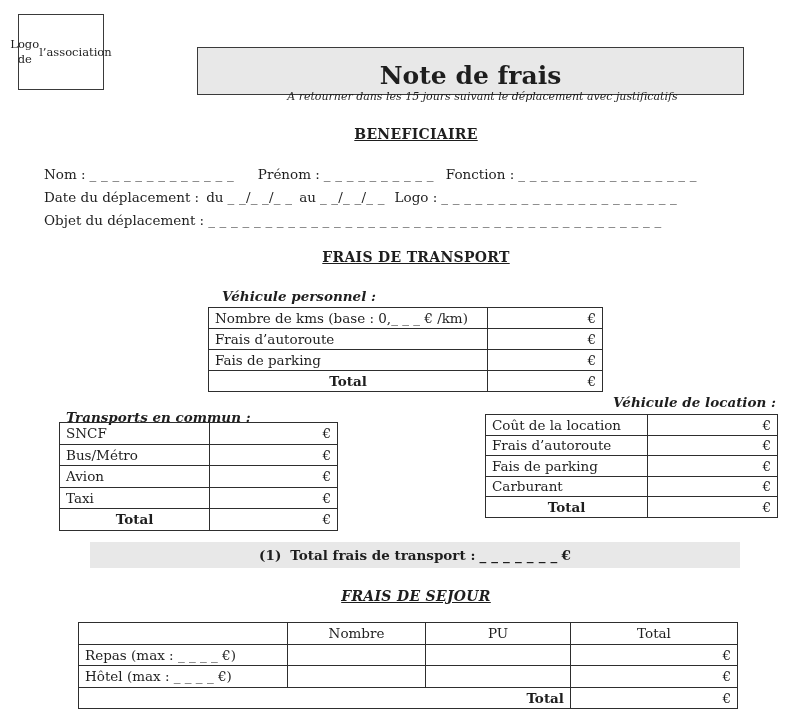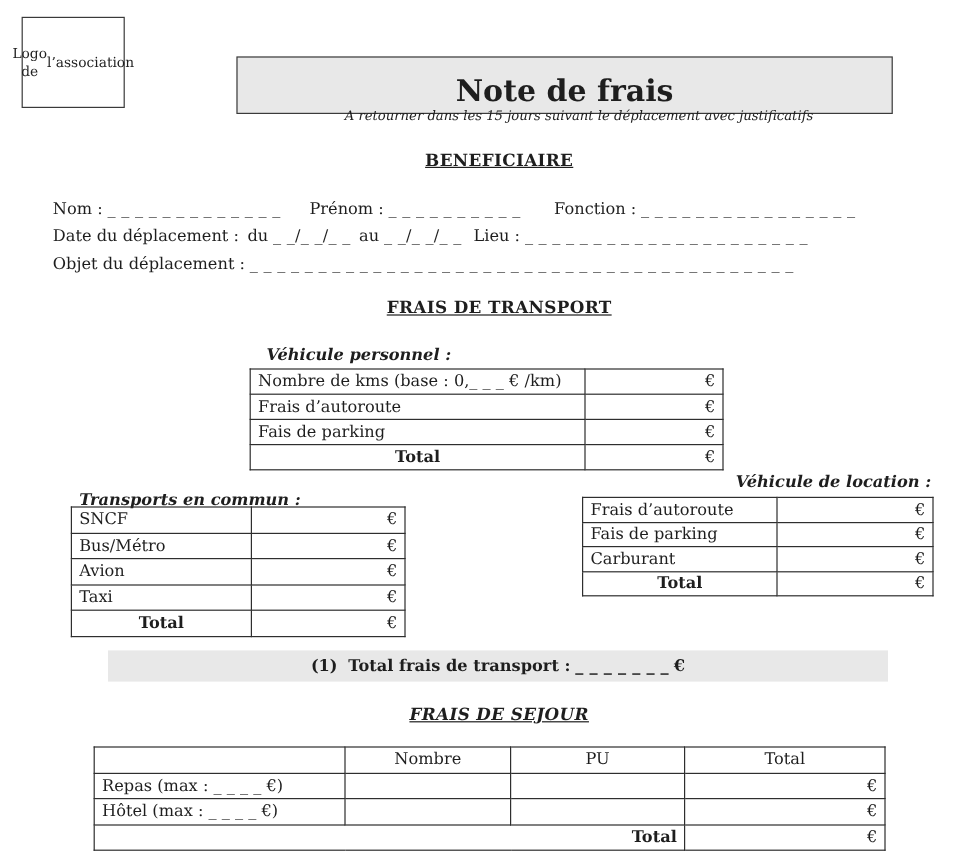--- a/index.html
+++ b/index.html
@@ -25,21 +25,21 @@
   .section-h{
     position:absolute;left:16px;width:800px;text-align:center;
     font-weight:bold;font-size:14px;text-decoration:underline;letter-spacing:.3px;
   }
   .h-benef{top:126px;}
   .h-transport{top:249px;}
   .h-sejour{top:588px;font-style:italic;}
   
   .benef-lines{position:absolute;left:44px;top:163px;width:730px;font-size:13.5px;line-height:23px;white-space:nowrap;}
   .gap-prenom{margin-left:24px;}
-  .gap-fonction{margin-left:28px;}
+  .gap-fonction{margin-left:12px;}
   .dash{margin-left:4px;letter-spacing:.2px;}
   .gap-sm{margin-left:7px;}
   .gap-md{margin-left:10px;}
   
   .tbl-label{position:absolute;font-size:13.5px;font-weight:bold;font-style:italic;white-space:nowrap;}
   .vp-label{left:222px;top:288px;}
   .tc-label{left:66px;top:409px;}
   .vl-label{left:485px;top:394px;width:291px;text-align:right;}
   
   .tbl{position:absolute;border-collapse:collapse;table-layout:fixed;font-size:13.5px;}
@@ -84,21 +84,21 @@
     <div class="header-sub">A retourner dans les 15 jours suivant le déplacement avec justificatifs</div>
   </div>
 
   <div class="section-h h-benef">BENEFICIAIRE</div>
 
   <div class="benef-lines">
     <div>
       <span>Nom :</span><span class="dash">_ _ _ _ _ _ _ _ _ _ _ _ _</span><span class="gap-prenom">Prénom :</span><span class="dash">_ _ _ _ _ _ _ _ _ _</span><span class="gap-fonction">Fonction :</span><span class="dash">_ _ _ _ _ _ _ _ _ _ _ _ _ _ _ _</span>
     </div>
     <div>
-      <span>Date du déplacement :</span><span class="gap-sm">du</span><span class="dash">_ _/_ _/_ _</span><span class="gap-sm">au</span><span class="dash">_ _/_ _/_ _</span><span class="gap-md">Lieu :</span><span class="dash">_ _ _ _ _ _ _ _ _ _ _ _ _ _ _ _ _ _ _ _ _</span>
+      <span>Date du déplacement :</span><span class="gap-sm">du</span><span class="dash">_ _/_ _/_ _</span><span class="gap-sm">au</span><span class="dash">_ _/_ _/_ _</span><span class="gap-md">Logo :</span><span class="dash">_ _ _ _ _ _ _ _ _ _ _ _ _ _ _ _ _ _ _ _ _</span>
     </div>
     <div>
       <span>Objet du déplacement :</span><span class="dash">_ _ _ _ _ _ _ _ _ _ _ _ _ _ _ _ _ _ _ _ _ _ _ _ _ _ _ _ _ _ _ _ _ _ _ _ _ _ _ _</span>
     </div>
   </div>
 
   <div class="section-h h-transport">FRAIS DE TRANSPORT</div>
 
   <div class="tbl-label vp-label">Véhicule personnel :</div>
   <table class="tbl vp-table">
@@ -156,20 +156,24 @@
   </tbody>
     </table>
 
   <div class="tbl-label vl-label">Véhicule de location :</div>
   <table class="tbl vl-table">
     <colgroup>
         <col class="vl-c1">
         <col class="vl-c2">
       </colgroup>
     <tbody>
+        <tr>
+      <td>Coût de la location</td>
+      <td class="val">€</td>
+    </tr>
     <tr>
       <td>Frais d’autoroute</td>
       <td class="val">€</td>
     </tr>
     <tr>
       <td>Fais de parking</td>
       <td class="val">€</td>
     </tr>
     <tr>
       <td>Carburant</td>

